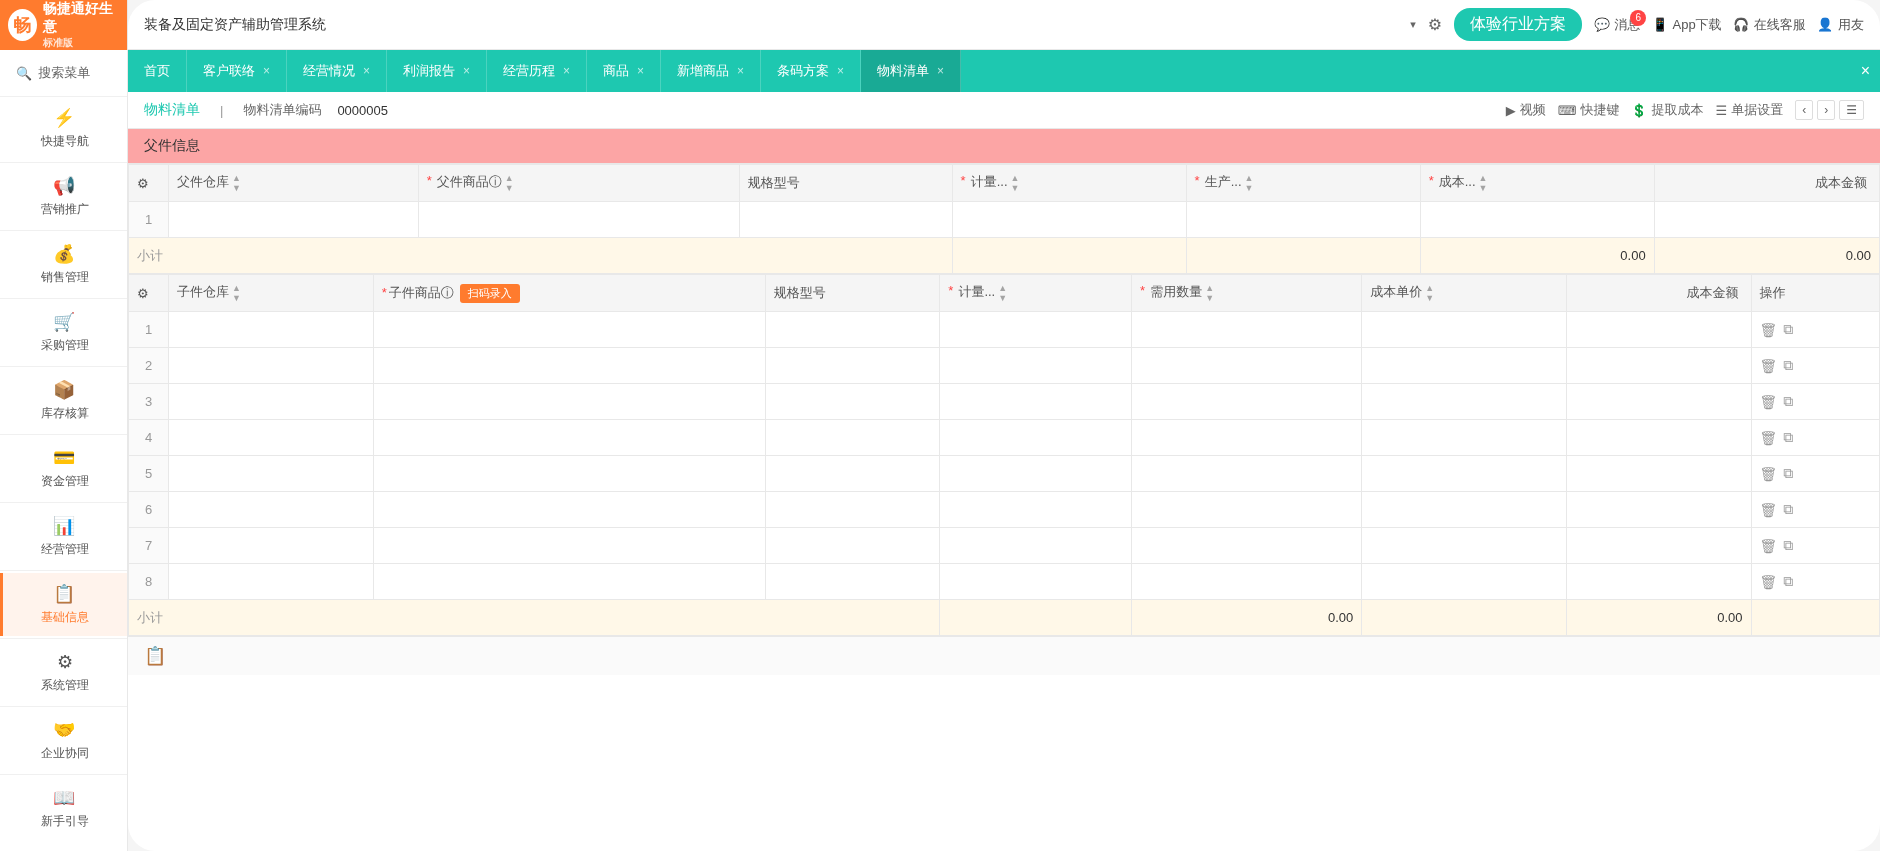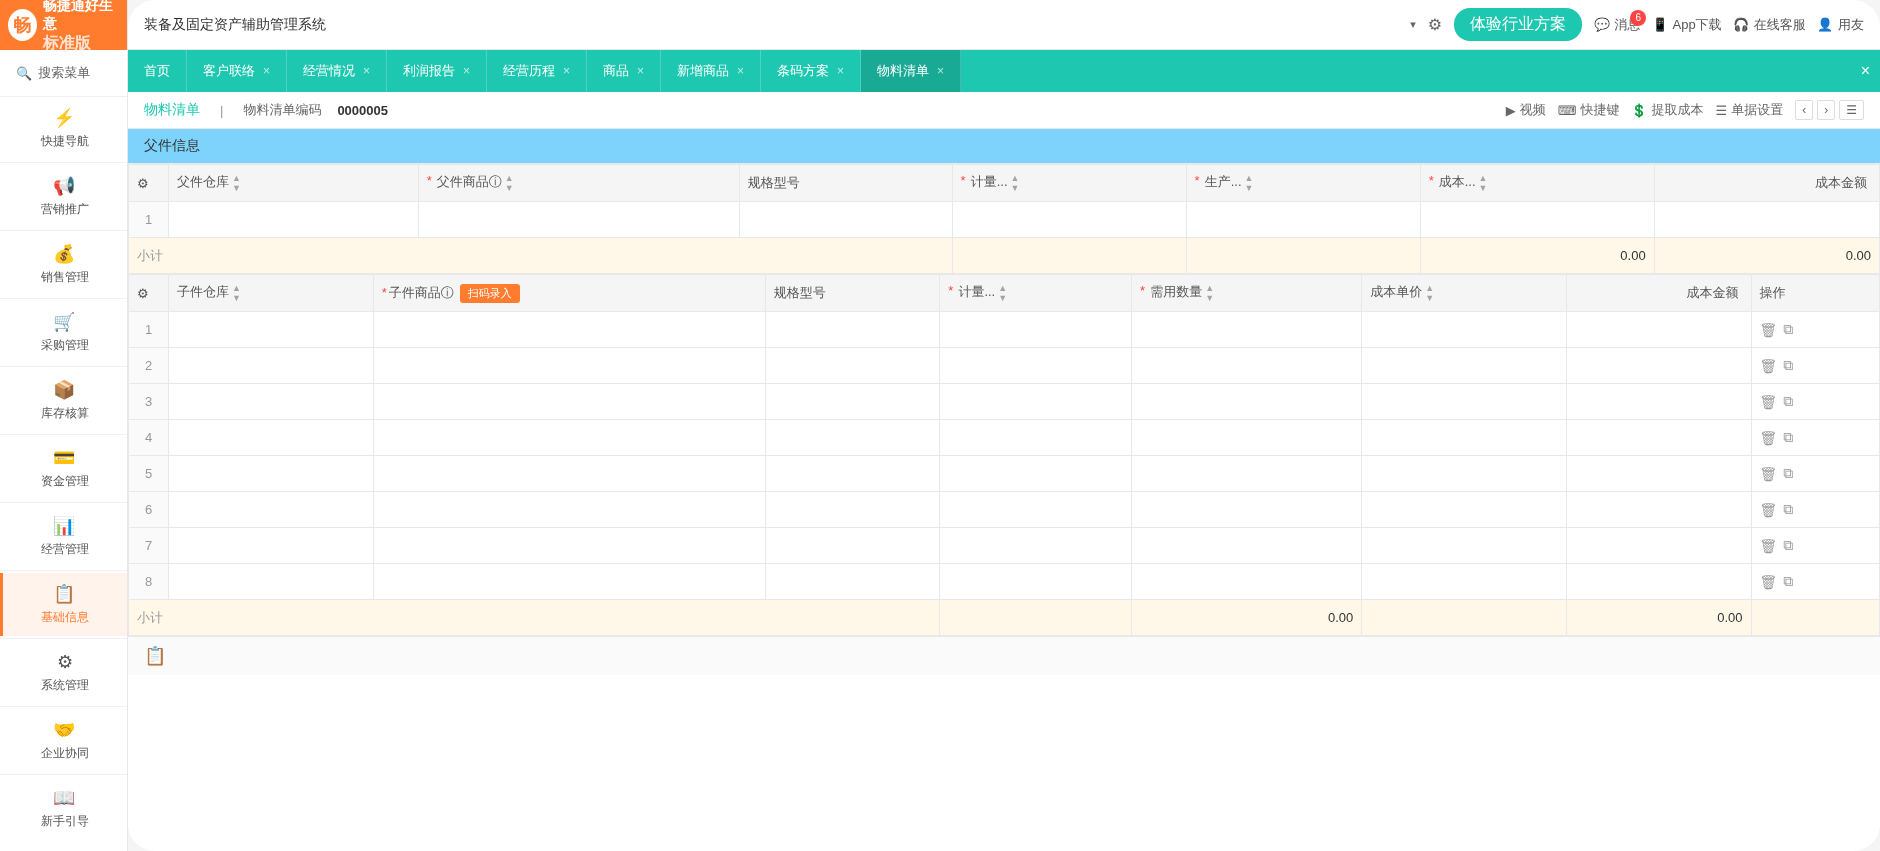--- a/index.html
+++ b/index.html
@@ -179,21 +179,21 @@
       border-bottom: 1px solid #e8e8e8;
       gap: 16px;
     }
     .breadcrumb-item {
       color: #1ec8b0;
       cursor: pointer;
       font-size: 14px;
     }
     .breadcrumb-sep { color: #999; margin: 0 4px; }
     .page-code-label { color: #666; font-size: 13px; }
-    .page-code-value { color: #333; font-size: 13px; font-weight: 700; }
+    .page-code-value { color: #333; font-size: 13px; font-weight: 400; }
     .page-header-actions {
       margin-left: auto;
       display: flex;
       align-items: center;
       gap: 12px;
       color: #666;
       font-size: 13px;
     }
     .page-header-actions span {
       display: flex;
@@ -201,21 +201,21 @@
       gap: 4px;
       cursor: pointer;
     }
 
     
     .section-title {
       padding: 8px 16px;
       font-size: 14px;
       font-weight: 500;
       color: #333;
-      background: #7dd3fc;
+      background: #fca5a5;
       border-bottom: 1px solid #e8e8e8;
     }
 
     
     .data-table {
       width: 100%;
       border-collapse: collapse;
       font-size: 13px;
     }
     .data-table th {
@@ -303,21 +303,21 @@
     .bottom-bar-text { color: #999; font-size: 13px; }
   </style>
 </head>
 <body>
 
 <div class="sidebar">
   <div class="sidebar-logo">
     <div class="logo-icon">畅</div>
     <div>
       <div>畅捷通好生意</div>
-      <div style="font-size:16px;opacity:0.8;">标准版</div>
+      <div style="font-size:10px;opacity:0.8;">标准版</div>
     </div>
   </div>
 
   <div class="sidebar-search">
     <button class="sidebar-search-btn">
       <span>🔍</span>
       <span>搜索菜单</span>
     </button>
   </div>
 

